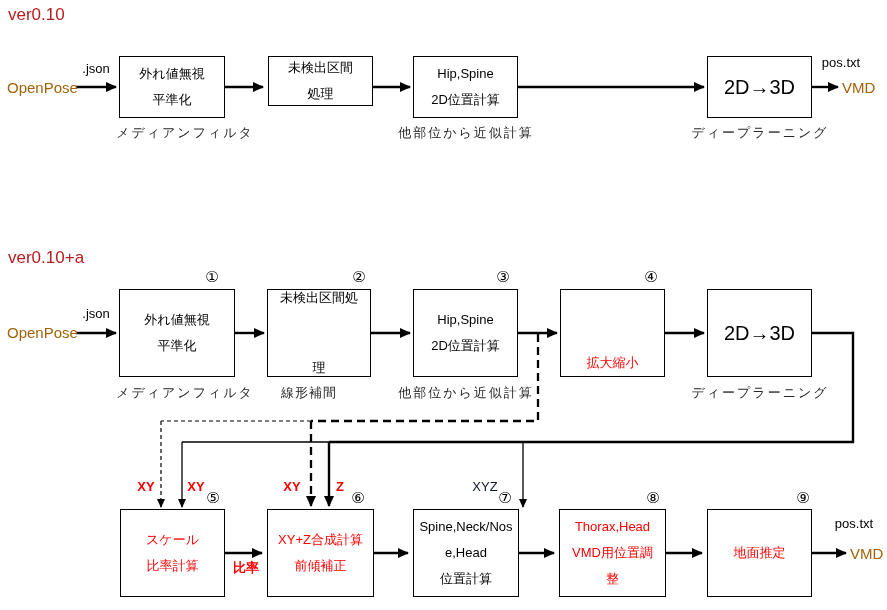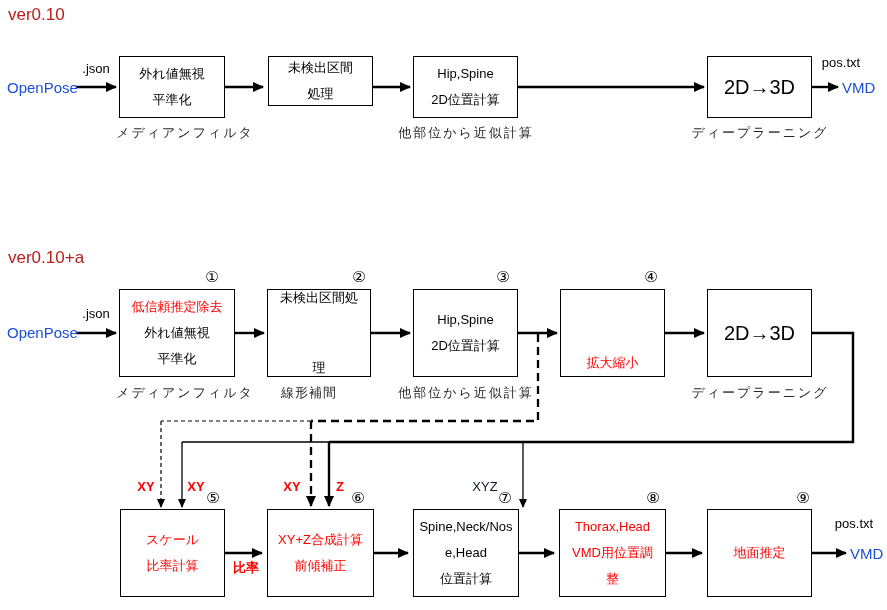--- a/index.html
+++ b/index.html
@@ -22,21 +22,21 @@
     text-align:center;white-space:nowrap;
   }
   .num{
     position:absolute;font-size:15px;color:#000;width:18px;text-align:center;
   }
   .lbl{
     position:absolute;font-size:13px;font-weight:bold;color:#ff0000;
     text-align:center;white-space:nowrap;
   }
   .lbl.black{color:#0f172a;}
-  .io{position:absolute;font-size:15px;color:#1d4ed8;white-space:nowrap;}
+  .io{position:absolute;font-size:15px;color:#a16207;white-space:nowrap;}
   .file{position:absolute;font-size:13px;color:#000;text-align:center;white-space:nowrap;}
   svg{position:absolute;left:0;top:0;}
 </style>
 </head>
 <body>
 
 <div id="stage">
 
   <svg width="887" height="610" viewBox="0 0 887 610">
     <defs>
@@ -118,21 +118,20 @@
   <div class="file" style="left:811px;top:55px;width:60px;">pos.txt</div>
   <div class="io" style="left:842px;top:79px;">VMD</div>
 
   <div class="title" style="left:8px;top:248px;">ver0.10+a</div>
 
   <div class="io" style="left:7px;top:324px;">OpenPose</div>
   <div class="file" style="left:74px;top:306px;width:44px;">.json</div>
 
   <div class="num" style="left:203px;top:268px;">①</div>
   <div class="box" style="left:119px;top:289px;width:116px;height:88px;">
-    <div class="bl red">低信頼推定除去</div>
     <div class="bl">外れ値無視</div>
     <div class="bl">平準化</div>
   </div>
   <div class="caption" style="left:95px;top:384px;width:180px;">メディアンフィルタ</div>
 
   <div class="num" style="left:350px;top:268px;">②</div>
   <div class="box" style="left:267px;top:289px;width:104px;height:88px;gap:44px;">
     <div class="bl">未検出区間処</div>
     <div class="bl">理</div>
   </div>

